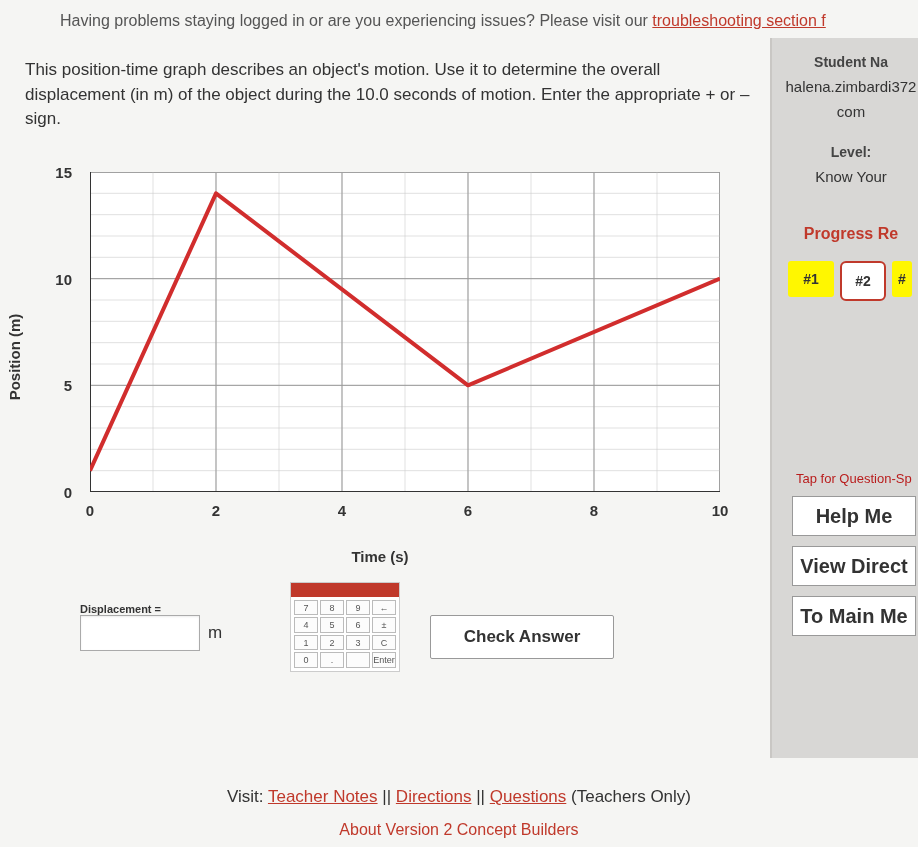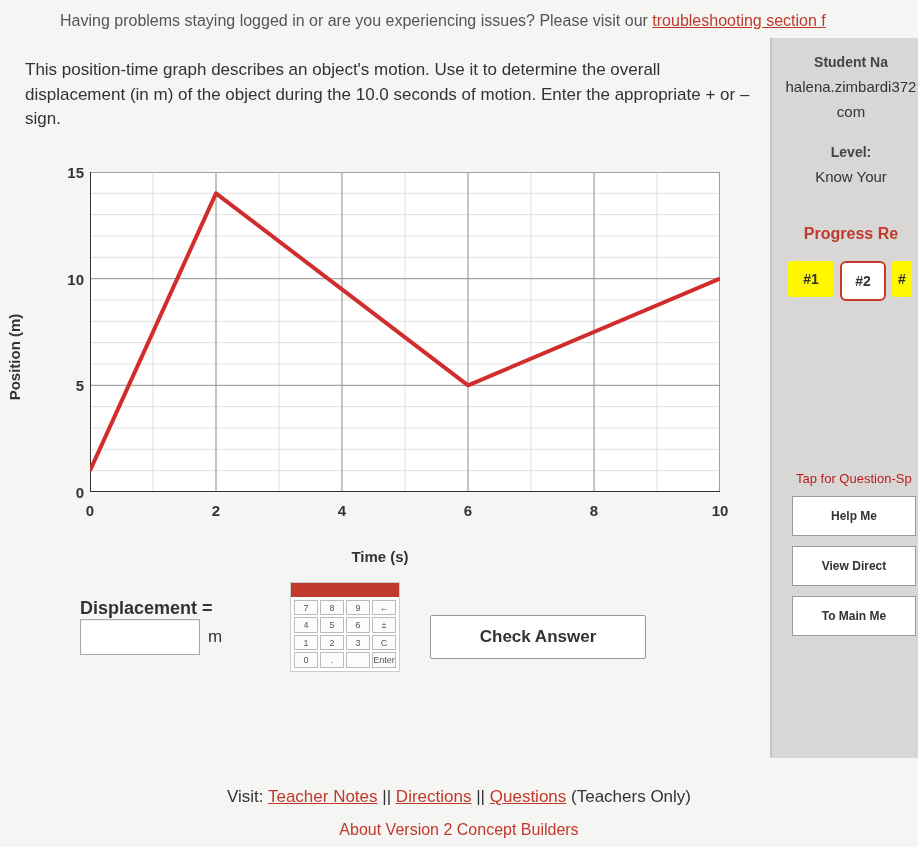--- a/index.html
+++ b/index.html
@@ -53,21 +53,21 @@
   .plot {
     position: absolute;
     left: 70px;
     top: 0;
     width: 630px;
     height: 320px;
     background: #fff;
   }
   .ytick {
     position: absolute;
-    left: 40px;
+    left: 28px;
     transform: translateY(-50%);
     font-size: 15px;
     font-weight: bold;
     color: #333;
     text-align: right;
     width: 24px;
   }
   .xtick {
     position: absolute;
     top: 330px;
@@ -87,21 +87,21 @@
   }
   .answer-row {
     display: flex;
     align-items: center;
     gap: 30px;
     margin-top: 40px;
     padding-left: 60px;
   }
   .disp-block { width: 180px; }
   .disp-label {
-    font-size: 18px;
+    font-size: 11px;
     font-weight: bold;
     color: #333;
     margin-bottom: 0;
   }
   .disp-input-row { display: flex; align-items: center; gap: 8px; }
   .disp-input {
     width: 120px;
     height: 36px;
     border: 1px solid #aaa;
     background: #fff;
@@ -134,21 +134,21 @@
   }
   .key {
     border: 1px solid #bbb;
     background: #fcfcfc;
     display: flex;
     align-items: center;
     justify-content: center;
     color: #555;
   }
   .check-btn {
-    width: 216px;
+    width: 184px;
     height: 44px;
     background: #fff;
     border: 1px solid #999;
     font-size: 17px;
     font-weight: bold;
     color: #333;
     cursor: pointer;
     border-radius: 2px;
     margin-top: 20px;
   }
@@ -178,21 +178,21 @@
   .prog-box.current{
     background:#fff; border:2px solid #c0392b; border-radius:6px;
     height:40px;
   }
   .tap-label{
     font-size:13px; color:#b91c1c; margin-top:170px; padding-left:12px;
   }
   .sb-btn{
     display:block; width: calc(100% - 10px); margin-left:8px;
     background:#fff; border:1px solid #999; height:40px;
-    font-size:12px; font-weight:bold; color:#333; margin-top:10px;
+    font-size:20px; font-weight:bold; color:#333; margin-top:10px;
     text-align:center; line-height:38px; cursor:pointer;
   }
   .footer{
     position:absolute; bottom:8px; width:918px; text-align:center;
     font-size:17px; color:#333;
   }
   .footer a{ color:#c0392b; text-decoration: underline; cursor:pointer;}
   .footer .sub{ color:#c0392b; font-size:16px; margin-top:14px;}
 </style>
 </head>

